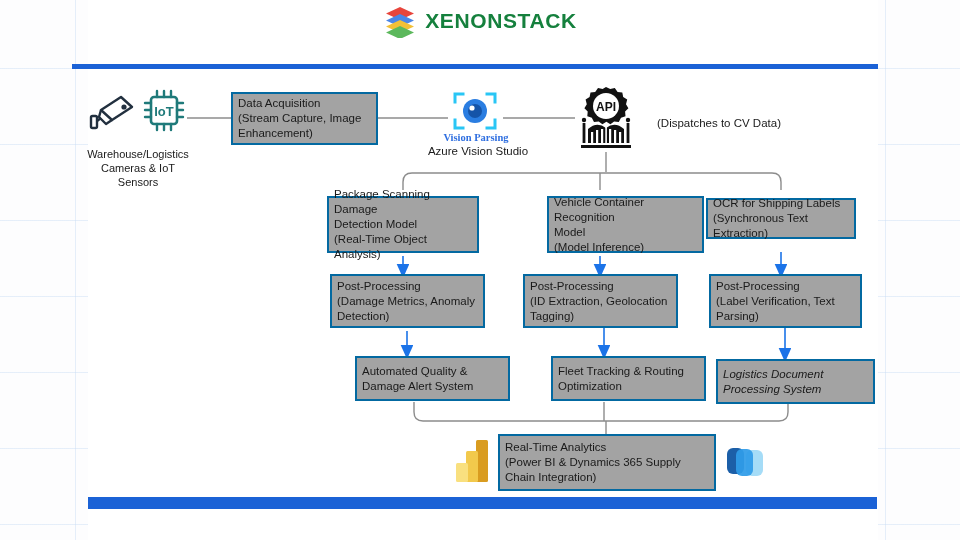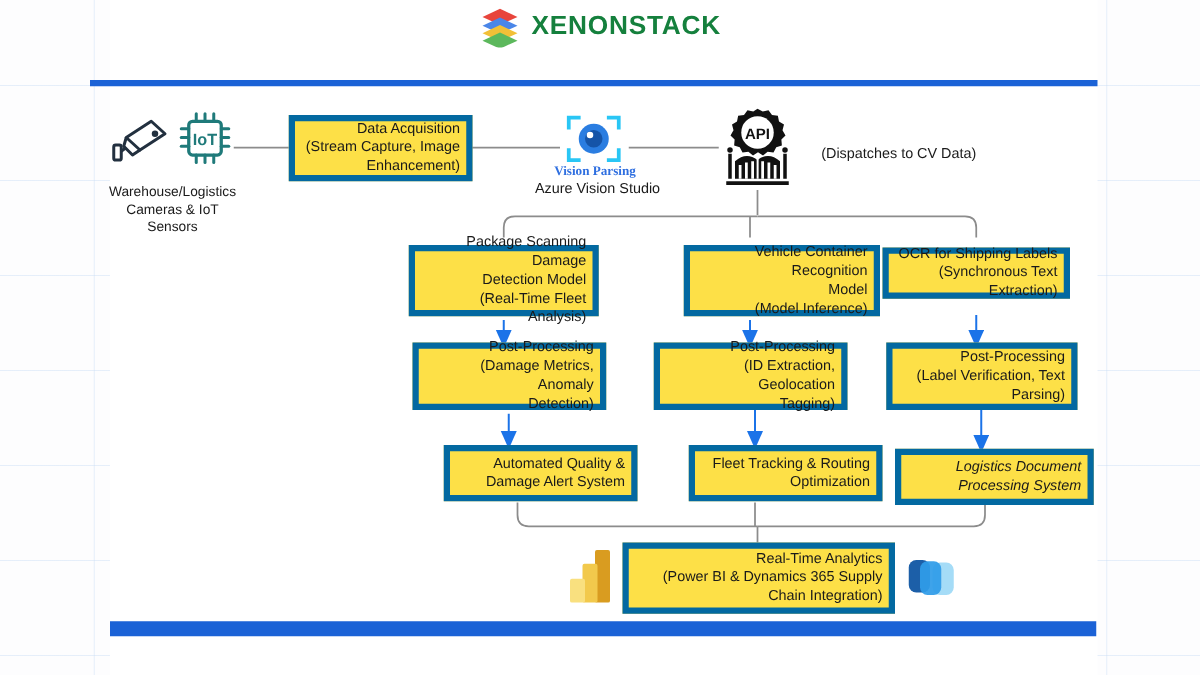--- a/index.html
+++ b/index.html
@@ -43,24 +43,24 @@
   .rule {
     position: absolute;
     background: #1b62d6;
   }
   #rule-top { left: 72px; top: 64px; width: 806px; height: 5px; }
   #rule-bottom { left: 88px; top: 497px; width: 789px; height: 12px; }
 
   .node {
     position: absolute;
     box-sizing: border-box;
-    border: 5px solid #0369a1;
-    background: #fde047;
+    border: 2px solid #0369a1;
+    background: #a3a3a3;
     display: flex; align-items: center; justify-content: center;
-    text-align: right;
+    text-align: left;
     color: #1a1a1a;
     font-size: 11.5px;
     line-height: 15px;
     padding: 2px 5px;
   }
   .node-inner { width: 100%; white-space: pre-line; }
 
   .plain-label {
     position: absolute;
     text-align: center;
@@ -231,21 +231,21 @@
       </g>
       <rect x="6" y="60" width="50" height="3" fill="#111111"></rect>
     </svg>
   </div>
 
   <div class="dispatch" style="left:657px; top:117px;">(Dispatches to CV Data)</div>
 
   <div class="node" style="left:327px; top:196px; width:152px; height:57px;">
     <span class="node-inner">Package Scanning  Damage
 Detection Model
-(Real-Time Fleet Analysis)</span>
+(Real-Time Object Analysis)</span>
   </div>
   <div class="node" style="left:521px; top:196px; width:157px; height:57px;margin-left:26px;">
     <span class="node-inner">Vehicle  Container Recognition
 Model
 (Model Inference)</span>
   </div>
   <div class="node" style="left:706px; top:198px; width:150px; height:41px;">
     <span class="node-inner">OCR  for Shipping Labels
 (Synchronous Text
 Extraction)</span>

